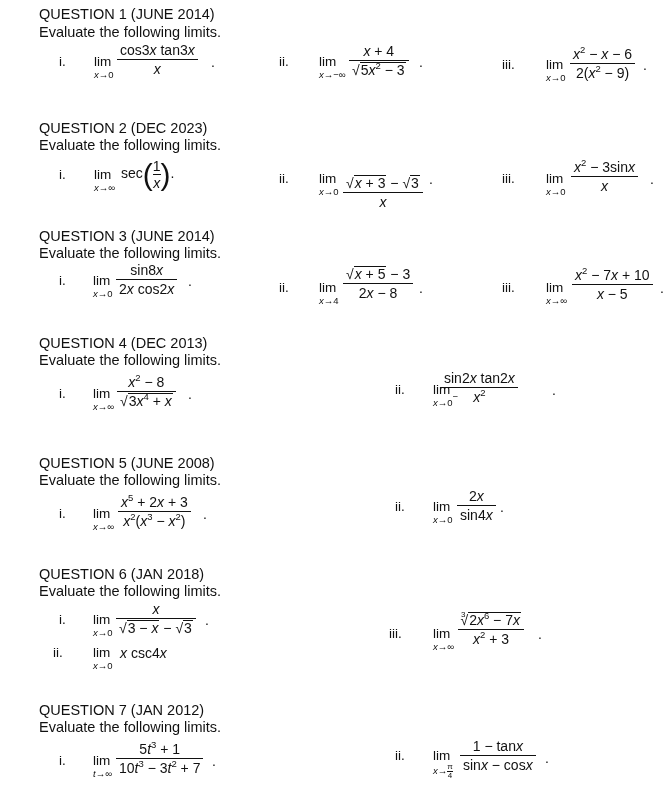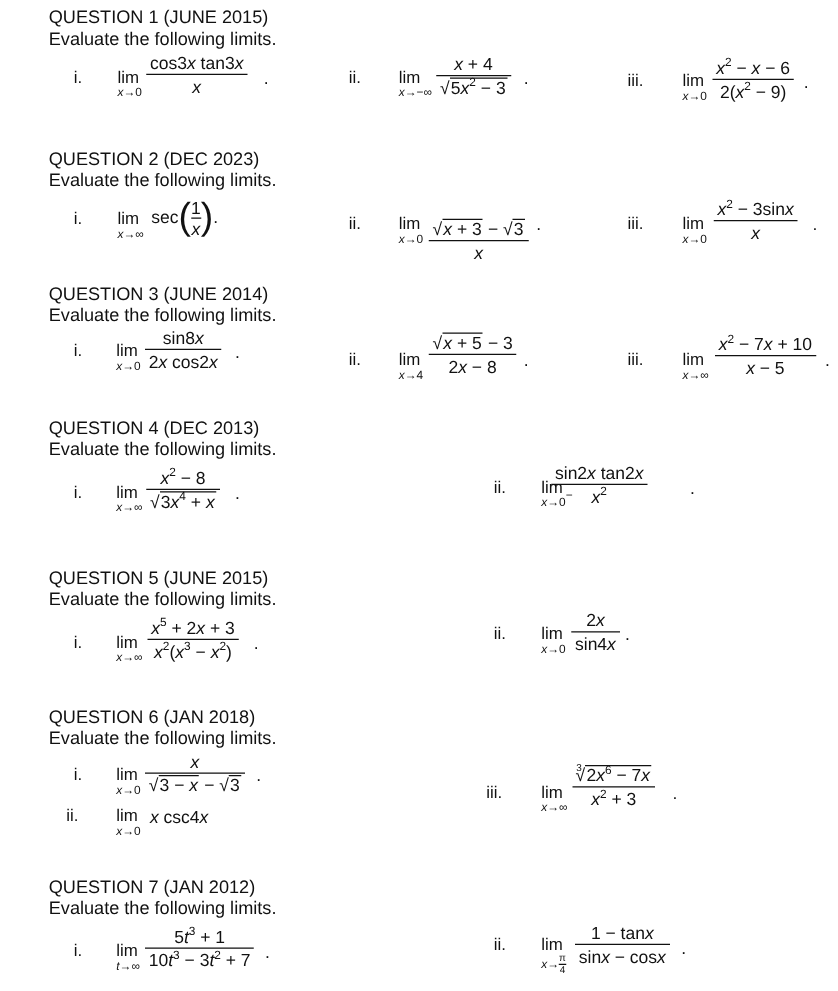--- a/index.html
+++ b/index.html
@@ -24,21 +24,21 @@
   .inline { position: absolute; font-size: 14px; white-space: nowrap; }
   .paren { font-size: 30px; line-height: 30px; vertical-align: middle; font-weight: 200; }
   .smallfrac { display: inline-flex; flex-direction: column; align-items: center; vertical-align: middle; font-size: 8px; line-height: 8px; }
   .smallfrac .bar { align-self: stretch; border-top: 1px solid #111; }
   .infrac { display: inline-flex; flex-direction: column; align-items: center; vertical-align: middle; font-size: 14px; line-height: 16px; }
   .infrac .bar { align-self: stretch; border-top: 1px solid #111; }
 </style>
 </head>
 <body>
 
-<div class="q-head" style="top:6px">QUESTION 1 (JUNE 2015)</div>
+<div class="q-head" style="top:6px">QUESTION 1 (JUNE 2014)</div>
 <div class="q-head" style="top:24px">Evaluate the following limits.</div>
 
 <span class="roman" style="left:59px;top:54px">i.</span>
 <div>
   <span class="lim" style="left:94px;top:54px"><span>lim</span><span class="sub"><i>x</i><span class="up">→0</span></span></span>
   <span class="frac" style="left:117px;top:41px">
       <span class="num">cos3<i>x</i> tan3<i>x</i></span>
       <span class="bar"></span>
       <span class="den"><i>x</i></span>
     </span>
@@ -156,21 +156,21 @@
 <div>
   <span class="lim" style="left:433px;top:382px"><span>lim</span><span class="sub"><i>x</i><span class="up">→0<sup>−</sup></span></span></span>
   <span class="frac" style="left:441px;top:369px">
       <span class="num">sin2<i>x</i> tan2<i>x</i></span>
       <span class="bar"></span>
       <span class="den"><i>x</i><sup>2</sup></span>
     </span>
   <span class="dot" style="left:552px;top:382px">.</span>
 </div>
 
-<div class="q-head" style="top:455px">QUESTION 5 (JUNE 2015)</div>
+<div class="q-head" style="top:455px">QUESTION 5 (JUNE 2008)</div>
 <div class="q-head" style="top:472px">Evaluate the following limits.</div>
 
 <span class="roman" style="left:59px;top:506px">i.</span>
 <div>
   <span class="lim" style="left:93px;top:506px"><span>lim</span><span class="sub"><i>x</i><span class="up">→∞</span></span></span>
   <span class="frac" style="left:118px;top:493px">
       <span class="num"><i>x</i><sup>5</sup> + 2<i>x</i> + 3</span>
       <span class="bar"></span>
       <span class="den"><i>x</i><sup>2</sup>(<i>x</i><sup>3</sup> − <i>x</i><sup>2</sup>)</span>
     </span>

